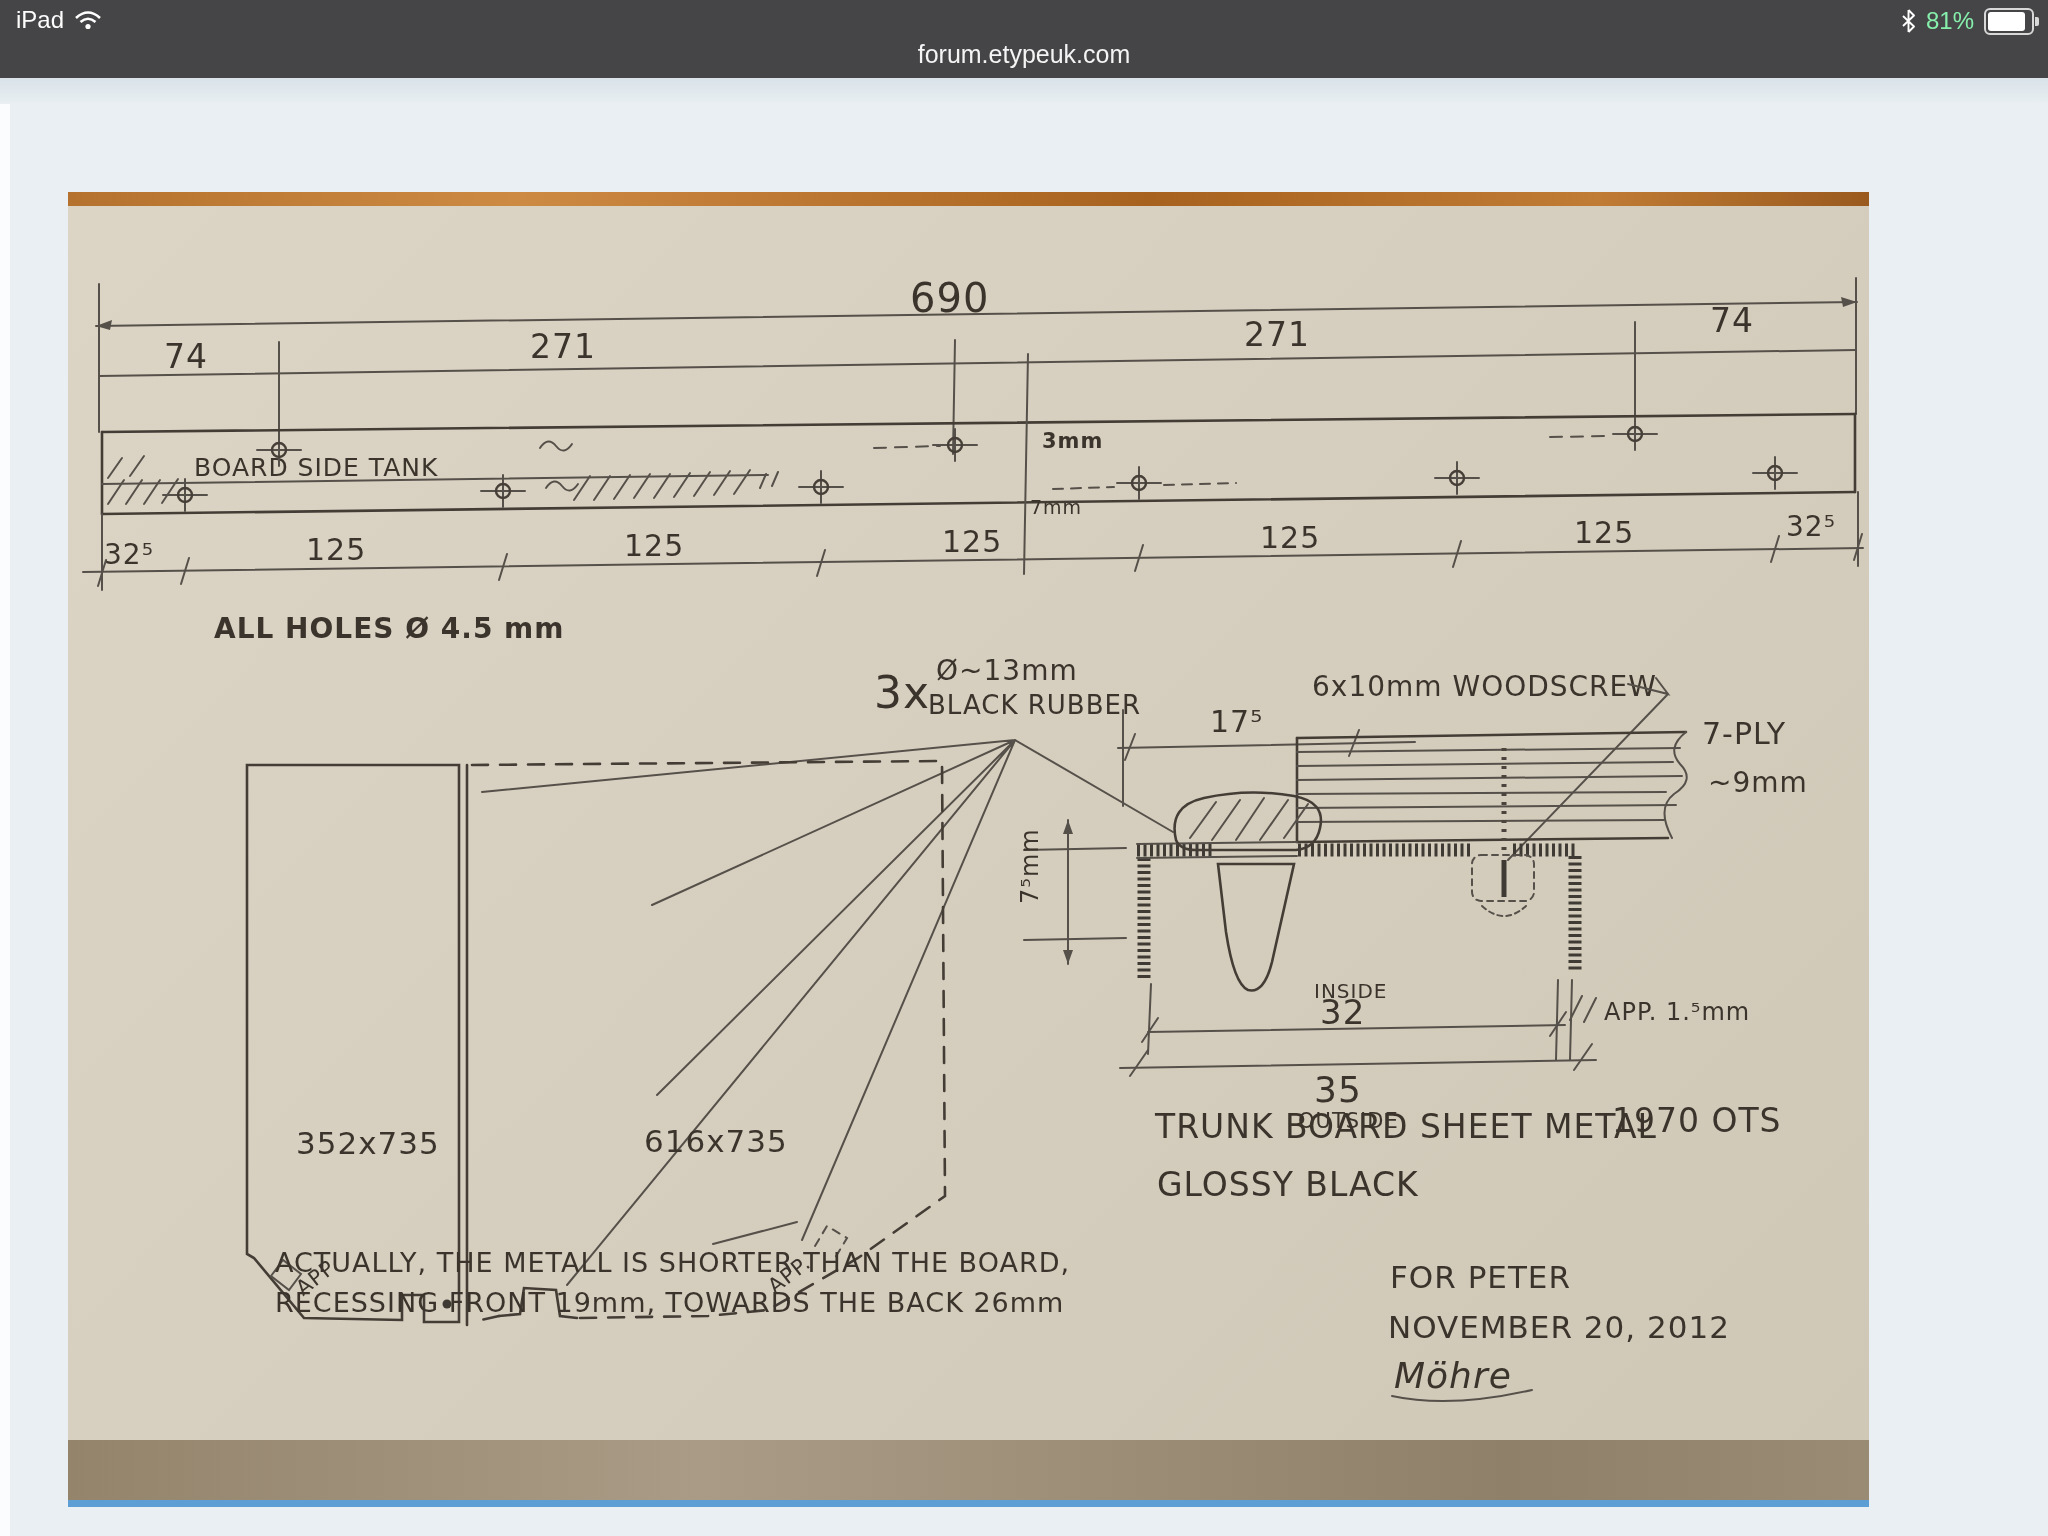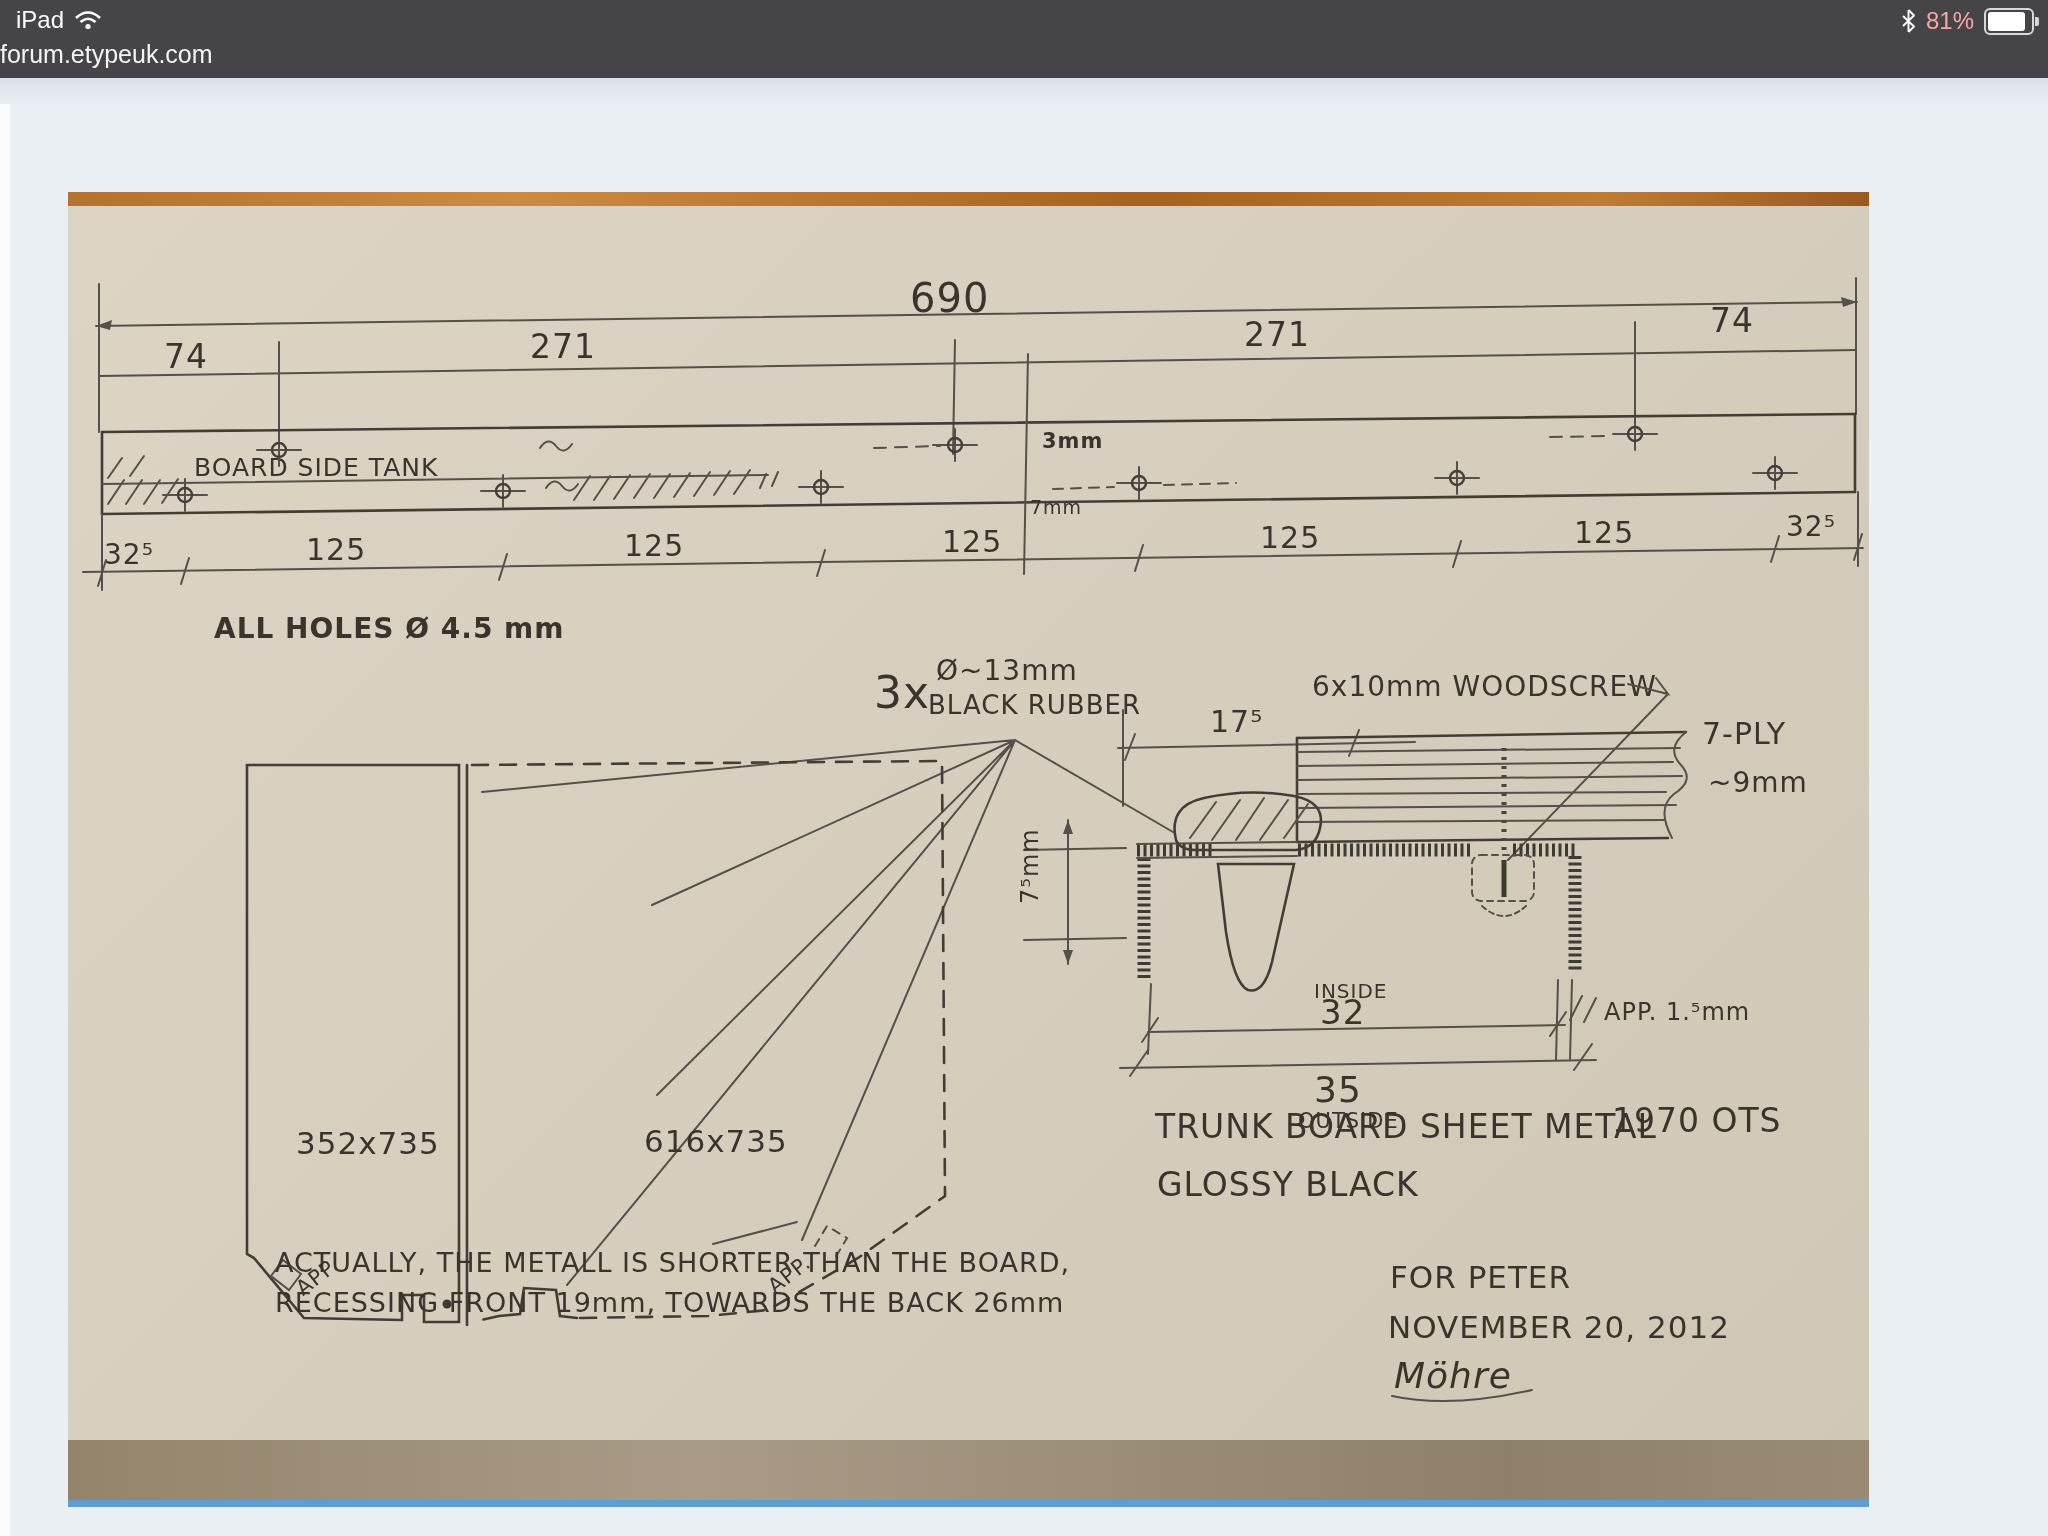--- a/index.html
+++ b/index.html
@@ -3,23 +3,23 @@
 <meta charset="utf-8">
 <style>
   html,body{margin:0;padding:0;background:#e9eff3;}
   .screen{position:relative;width:2048px;height:1536px;overflow:hidden;
           font-family:"Liberation Sans",sans-serif;background:#e9eff3;}
   
   .statusbar{position:absolute;left:0;top:0;width:2048px;height:78px;background:#454547;color:#fff;}
   .sb-left{position:absolute;left:16px;top:6px;display:flex;align-items:center;gap:10px;}
   .sb-device{font-size:24px;color:#fdfdfd;}
   .sb-time{position:absolute;left:0;right:0;top:5px;text-align:center;font-size:25px;font-weight:700;color:#fff;}
-  .sb-url{position:absolute;left:0;right:0;top:40px;font-size:25px;color:#f4f4f4;}
+  .sb-url{position:absolute;left:0;right:0;top:40px;text-align:center;font-size:25px;color:#f4f4f4;}
   .sb-right{position:absolute;right:14px;top:7px;display:flex;align-items:center;gap:10px;}
-  .sb-batt-pct{font-size:24px;color:#fca5a5;}
+  .sb-batt-pct{font-size:24px;color:#86efac;}
   .batt{position:relative;width:46px;height:23px;border:2px solid #d8d8d8;border-radius:6px;}
   .batt-fill{position:absolute;left:2px;top:2px;bottom:2px;width:81%;background:#fff;border-radius:3px;}
   .batt-tip{position:absolute;right:-7px;top:7px;width:4px;height:9px;background:#d8d8d8;border-radius:0 2px 2px 0;}
   
   .left-strip{position:absolute;left:0;top:78px;width:10px;height:1458px;background:#fbfcfd;}
   .content{position:absolute;left:10px;top:78px;width:2038px;height:1458px;background:#e9eff3;}
   .topshade{position:absolute;left:0;top:78px;width:2048px;height:26px;
             background:linear-gradient(#d9e2e8,#e9eff3);}
   
   .photo{position:absolute;left:68px;top:192px;width:1801px;height:1315px;background:#bef264;}

